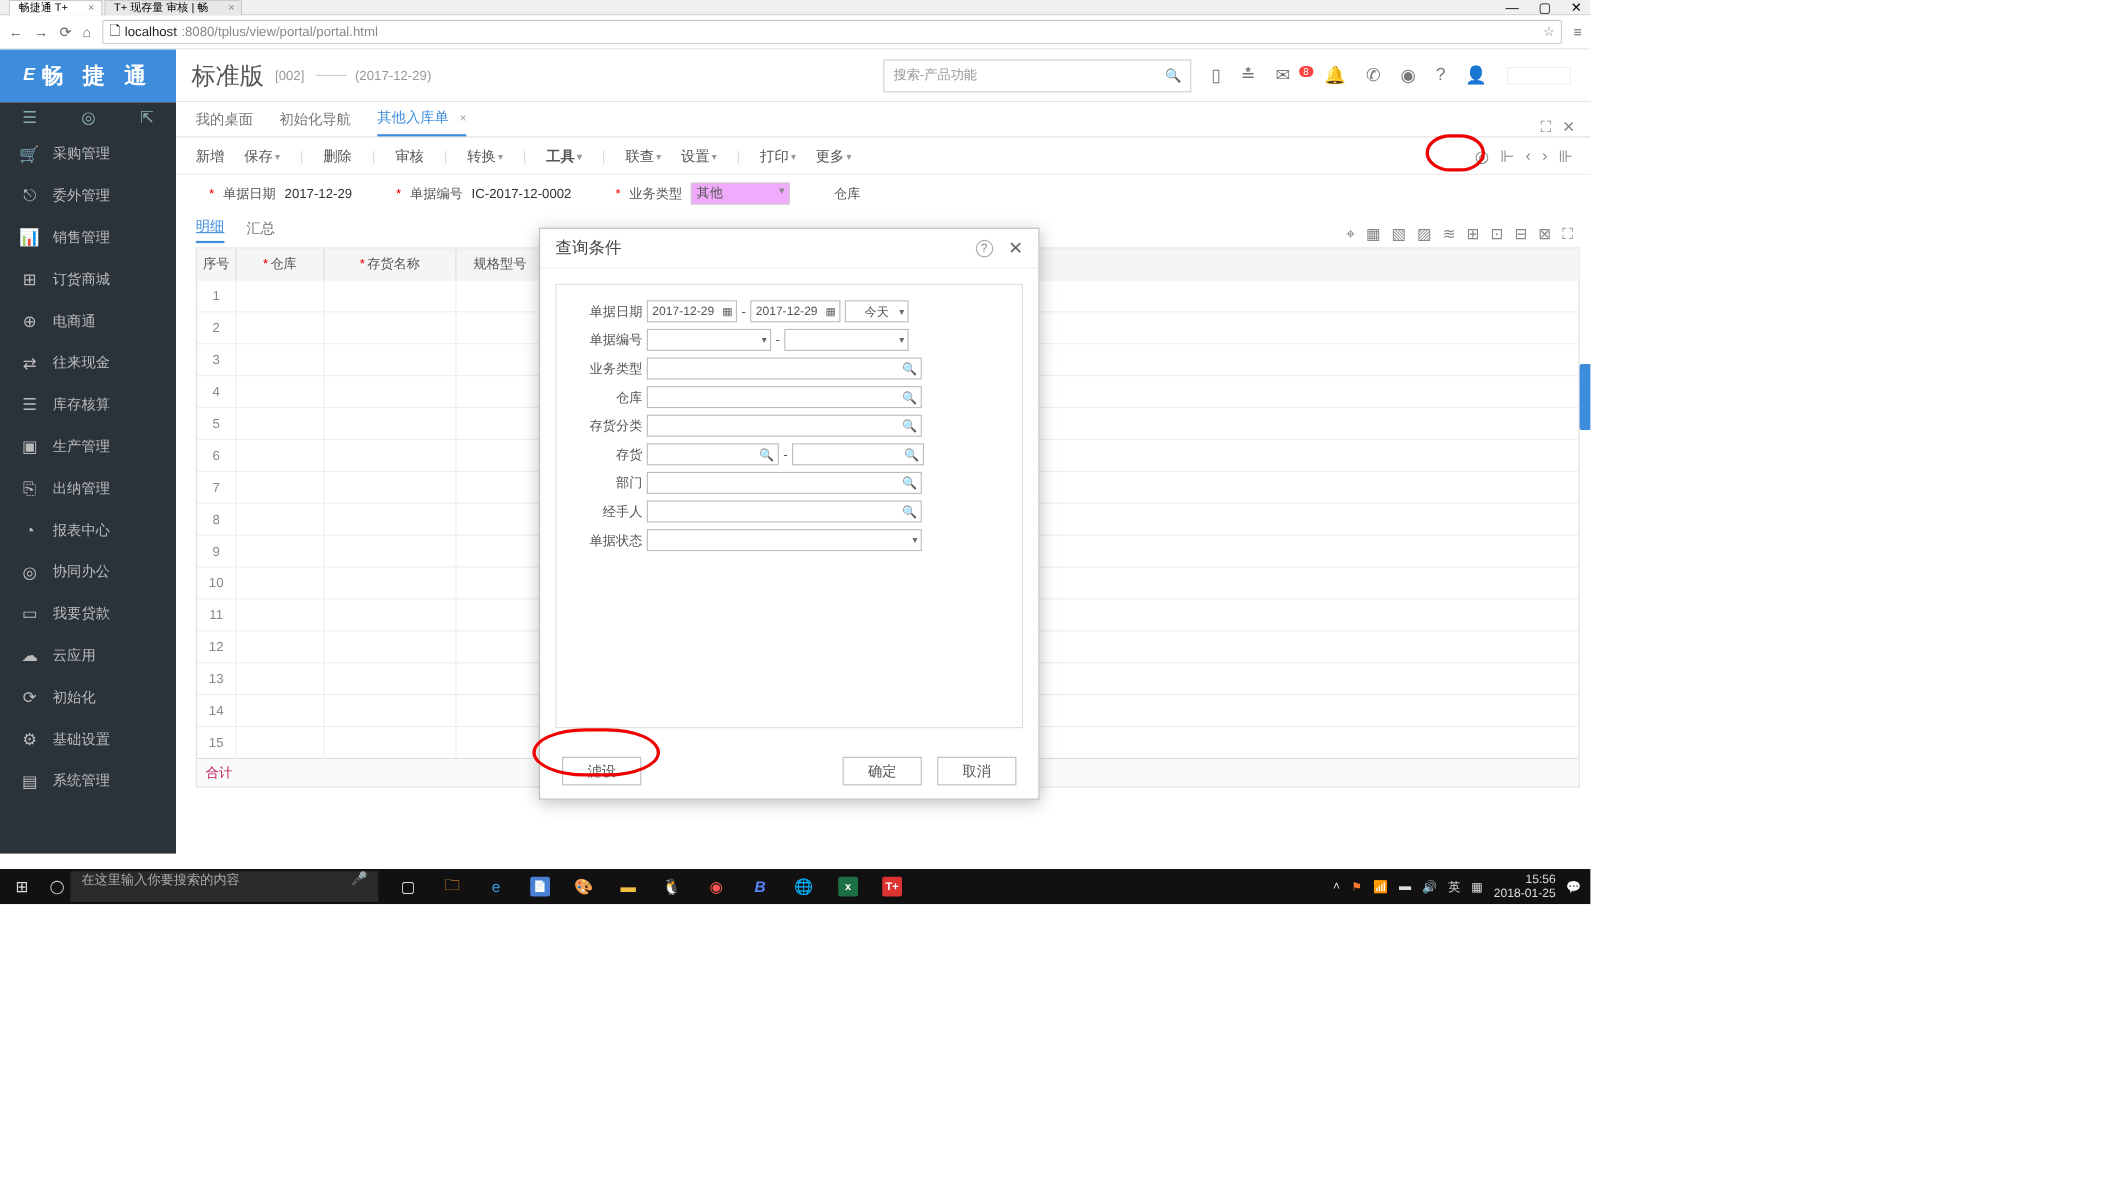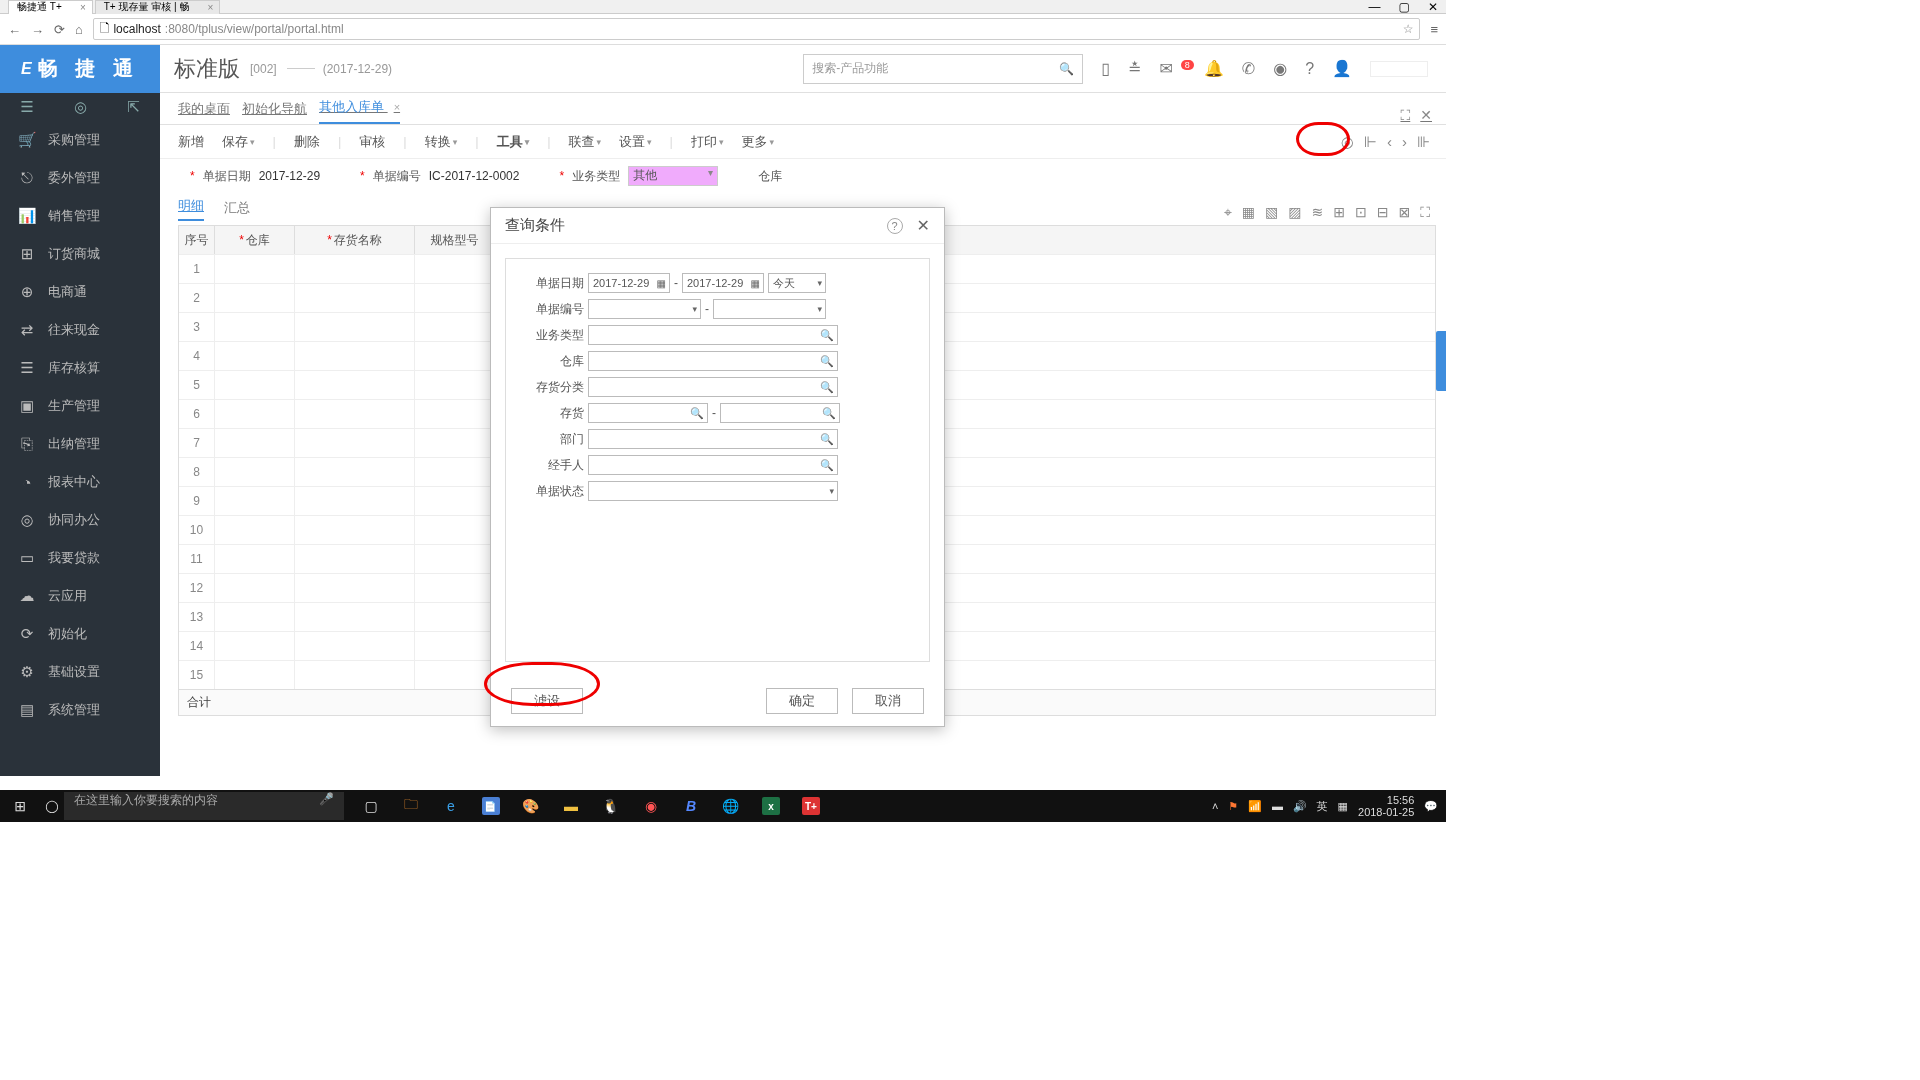--- a/index.html
+++ b/index.html
@@ -35,21 +35,21 @@
 
 .main { display: flex; height: 683px; }
 .sidebar { width: 160px; background: #2A323A; color: #bbb; font-size: 13px; }
 .sidebar-top { height: 28px; display: flex; align-items: center; justify-content: space-around; color: #8aa; font-size: 15px; }
 .sidebar-item { height: 38px; display: flex; align-items: center; padding-left: 18px; gap: 12px; cursor: pointer; }
 .side-icon { width: 18px; text-align: center; font-size: 15px; }
 
 .content { flex: 1; background: #fff; display: flex; flex-direction: column; position: relative; }
 
 
-.content-tabs { height: 32px; display: flex; align-items: flex-end; padding-left: 18px; gap: 12px; font-size: 13px; color: #777; border-bottom: 1px solid #e0e0e0; text-decoration: underline; }
+.content-tabs { height: 32px; display: flex; align-items: flex-end; padding-left: 18px; gap: 24px; font-size: 13px; color: #777; border-bottom: 1px solid #e0e0e0; }
 .content-tab { padding-bottom: 6px; cursor: pointer; }
 .content-tab.active { color: #3E8DDD; border-bottom: 2px solid #3E8DDD; }
 .content-tab .close-x { margin-left: 6px; color: #aaa; font-size: 11px; }
 .content-tabs-right { margin-left: auto; margin-right: 14px; display: flex; gap: 10px; color: #888; font-size: 14px; }
 
 
 .toolbar { height: 34px; display: flex; align-items: center; padding-left: 18px; gap: 18px; font-size: 13px; color: #555; border-bottom: 1px solid #eee; }
 .toolbar-item { cursor: pointer; display: flex; align-items: center; gap: 2px; }
 .toolbar-item.bold { font-weight: bold; }
 .toolbar-sep { color: #ddd; }
@@ -75,21 +75,21 @@
 .grid { margin: 4px 10px 0 18px; border: 1px solid #ddd; }
 .grid-head { display: flex; background: #f5f5f5; height: 28px; font-size: 12px; color: #555; }
 .grid-head .cell { border-right: 1px solid #ddd; display: flex; align-items: center; justify-content: center; }
 .grid-head .req { color: #e00; margin-right: 2px; }
 .grid-body .row { display: flex; height: 29px; border-top: 1px solid #eee; }
 .grid-body .cell { border-right: 1px solid #eee; display: flex; align-items: center; justify-content: center; font-size: 12px; color: #888; }
 .c-num { width: 36px; }
 .c-wh { width: 80px; }
 .c-name { width: 120px; }
 .c-spec { width: 80px; font-family: Liberation Serif, serif; }
-.grid-foot { height: 26px; border-top: 1px solid #ddd; display: flex; align-items: center; padding-left: 8px; font-size: 12px; color: #404040; background: #fafafa; }
+.grid-foot { height: 26px; border-top: 1px solid #ddd; display: flex; align-items: center; padding-left: 8px; font-size: 12px; color: #be185d; background: #fafafa; }
 
 
 .footer-fields { padding: 10px 30px; font-size: 12px; color: #777; }
 .footer-row { display: flex; gap: 130px; margin-top: 10px; }
 .footer-field { display: flex; gap: 8px; }
 
 
 .modal { position: absolute; left: 490px; top: 207px; width: 455px; height: 520px; background: #fff; border: 1px solid #bbb; box-shadow: 0 3px 14px rgba(0,0,0,0.25); display: flex; flex-direction: column; }
 .modal-title { height: 36px; display: flex; align-items: center; padding: 0 14px; font-size: 15px; color: #444; border-bottom: 1px solid #eee; }
 .modal-title .qmark { margin-left: auto; margin-right: 14px; color: #888; border: 1px solid #aaa; border-radius: 50%; width: 16px; height: 16px; display: flex; align-items: center; justify-content: center; font-size: 11px; }
@@ -487,21 +487,21 @@
       <span class="q-label">单据日期</span>
       <span class="q-input date">
           <span>2017-12-29</span>
           <span class="cal">▦</span>
         </span>
       <span class="q-dash">-</span>
       <span class="q-input date">
           <span>2017-12-29</span>
           <span class="cal">▦</span>
         </span>
-      <span class="q-input sel" style="margin-left:4px;">
+      <span class="q-input sel" style="margin-left:4px;justify-content:center;">
           <span>今天</span>
           <span class="dd">▾</span>
         </span>
     </div>
     <div class="q-row">
       <span class="q-label">单据编号</span>
       <span class="q-input code">
           <span class="dd">▾</span>
         </span>
       <span class="q-dash">-</span>

